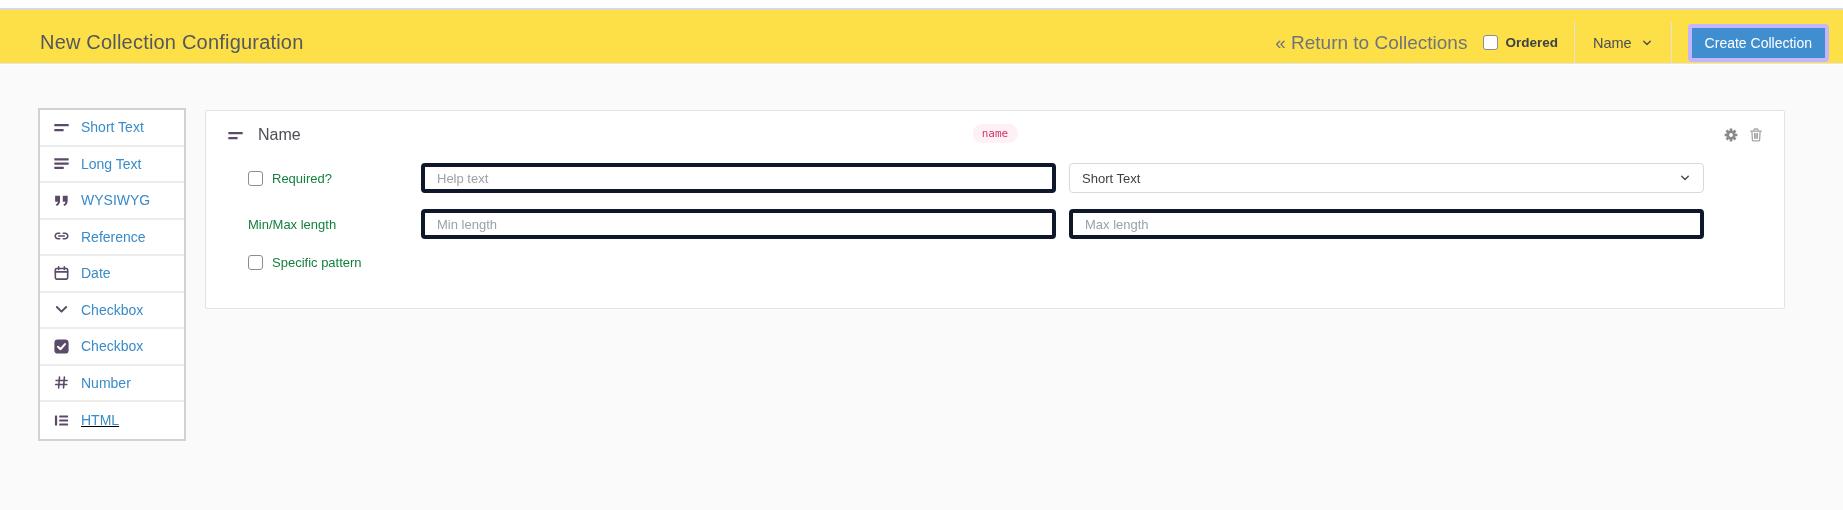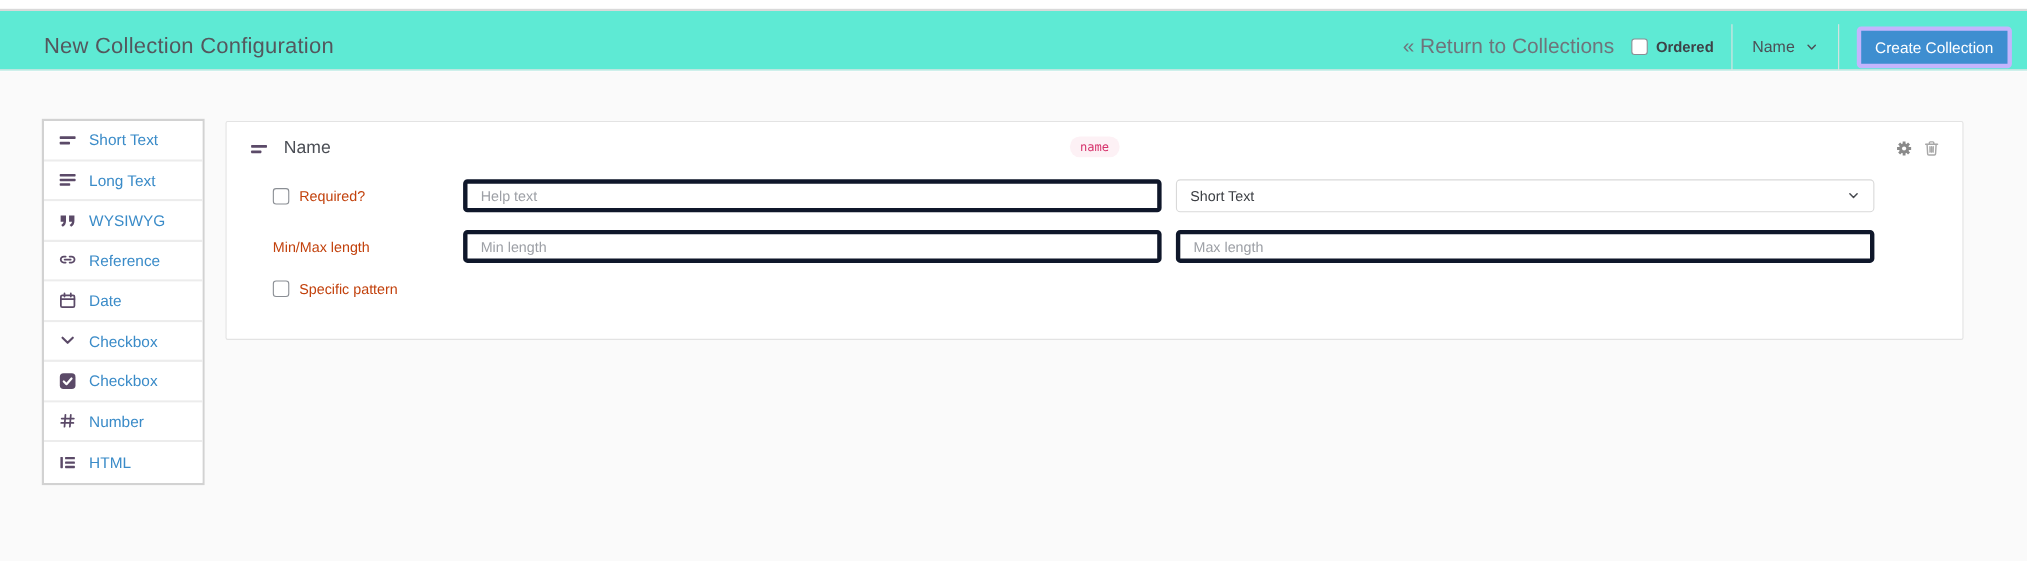--- a/index.html
+++ b/index.html
@@ -4,62 +4,62 @@
 <style>
   * { margin: 0; padding: 0; box-sizing: border-box; }
   html, body { background: #fff; }
   body { font-family: "Liberation Sans", sans-serif; }
 
   .page { position: relative; width: 1843px; height: 510px; background: #fff; overflow: hidden; }
 
   .top-line { position: absolute; top: 8px; left: 0; right: 0; height: 2px; background: #d9d9d9; }
 
   
-  .topbar { position: absolute; top: 10px; left: 0; right: 0; height: 54px; background: #5eead4;
+  .topbar { position: absolute; top: 10px; left: 0; right: 0; height: 54px; background: #fde047;
             border-bottom: 1px solid #e5e5e5; display: flex; align-items: center; padding: 12px 14px 0 40px; }
   .page-title { font-size: 20px; font-weight: 400; color: #54575d; letter-spacing: .2px; }
   .topbar-right { margin-left: auto; display: flex; align-items: center; gap: 16px; }
   .return-link { color: #6f747b; font-size: 19px; text-decoration: none; cursor: pointer; }
   .ordered-wrap { display: flex; align-items: center; gap: 7px; font-size: 13.5px; font-weight: 700; color: #3e4247; cursor: pointer; }
   .cb { width: 15px; height: 15px; border: 1.5px solid #8a8e94; border-radius: 3px; background: #fff; display: inline-block; flex: none; }
   .vdiv { width: 1px; height: 42px; background: #e2e2e2; }
   .hdr-select { display: flex; align-items: center; gap: 9px; font-size: 14.5px; color: #4c4f56; cursor: pointer; padding: 4px 2px; }
   .hdr-select .chev { width: 12px; height: 12px; display: inline-flex; color: #4c4f56; }
   .create-btn { background: var(--accent-blue, #3e8ed0); border: 4px solid #c4b5fd; color: #fff;
                 font-family: inherit; font-size: 14px; padding: 7px 13px; border-radius: 4px; cursor: pointer; }
 
   
   .content { position: absolute; top: 65px; left: 0; right: 0; bottom: 0; background: #fafafa; }
 
   
   .sidebar { position: absolute; left: 38px; top: 43px; width: 148px; background: #fff; border: 2px solid #d2d2d2; }
   .side-item { height: 36.5px; display: flex; align-items: center; gap: 11px; padding-left: 13px;
                background: #fff; border-bottom: 2px solid #ececec; cursor: grab; }
-  .side-item:last-child { border-bottom: none; }
+  .side-item:last-child { border-bottom: none; text-decoration: underline; }
   .side-icon { width: 17px; height: 17px; color: var(--icon-purple, #5b4a68); flex: none; display: inline-flex; }
   .side-icon svg, .icon16 svg, .chev svg { width: 100%; height: 100%; display: block; }
   .side-label { font-size: 14px; color: var(--link-blue, #3a8bc8); }
 
   
   .card { position: absolute; left: 205px; top: 45px; width: 1580px; background: #fff;
           border: 1px solid #e3e3e3; border-radius: 2px; }
   .card-header { position: relative; display: flex; align-items: center; gap: 14px; padding: 15px 20px 11px 21px; }
   .drag-icon { width: 17px; height: 17px; color: var(--icon-purple, #5b4a68); display: inline-flex; cursor: grab; }
   .card-title { font-size: 16px; color: #4b4e55; }
   .slug-badge { position: absolute; left: 50%; top: 13px; transform: translateX(-50%);
                 font-family: "DejaVu Sans Mono", monospace; font-size: 11px; color: var(--slug-red, #d6336c);
                 background: var(--slug-bg, #fdf1f5); padding: 3px 9px; border-radius: 9px; }
   .card-actions { margin-left: auto; display: flex; align-items: center; gap: 9px; }
   .icon16 { width: 16px; height: 16px; display: inline-flex; cursor: pointer; }
   .gear { color: #8a8a8a; }
   .trash { color: #a8a8a8; }
 
   .form-grid { display: grid; grid-template-columns: 160px 635px 635px; column-gap: 13px; row-gap: 16px;
                padding: 8px 0 38px 42px; align-items: center; }
-  .cell-label { display: flex; align-items: center; gap: 9px; font-size: 13px; color: #c2410c; }
+  .cell-label { display: flex; align-items: center; gap: 9px; font-size: 13px; color: #15803d; }
   .text-input { height: 30px; width: 100%; border: 4px solid #0f172a; border-radius: 4px; padding: 0 12px;
                 font-family: inherit; font-size: 13px; color: #333; background: #fff; outline: none; }
   .text-input::placeholder { color: #9da0a6; }
   .select-box { height: 30px; border: 1px solid #d9d9d9; border-radius: 4px; background: #fff;
                 display: flex; align-items: center; justify-content: space-between; padding: 0 12px;
                 font-size: 13px; color: #3c3f44; cursor: pointer; }
   .select-box .chev { width: 12px; height: 12px; display: inline-flex; color: #45484e; }
   .col1 { grid-column: 1; }
 </style>
 </head>

